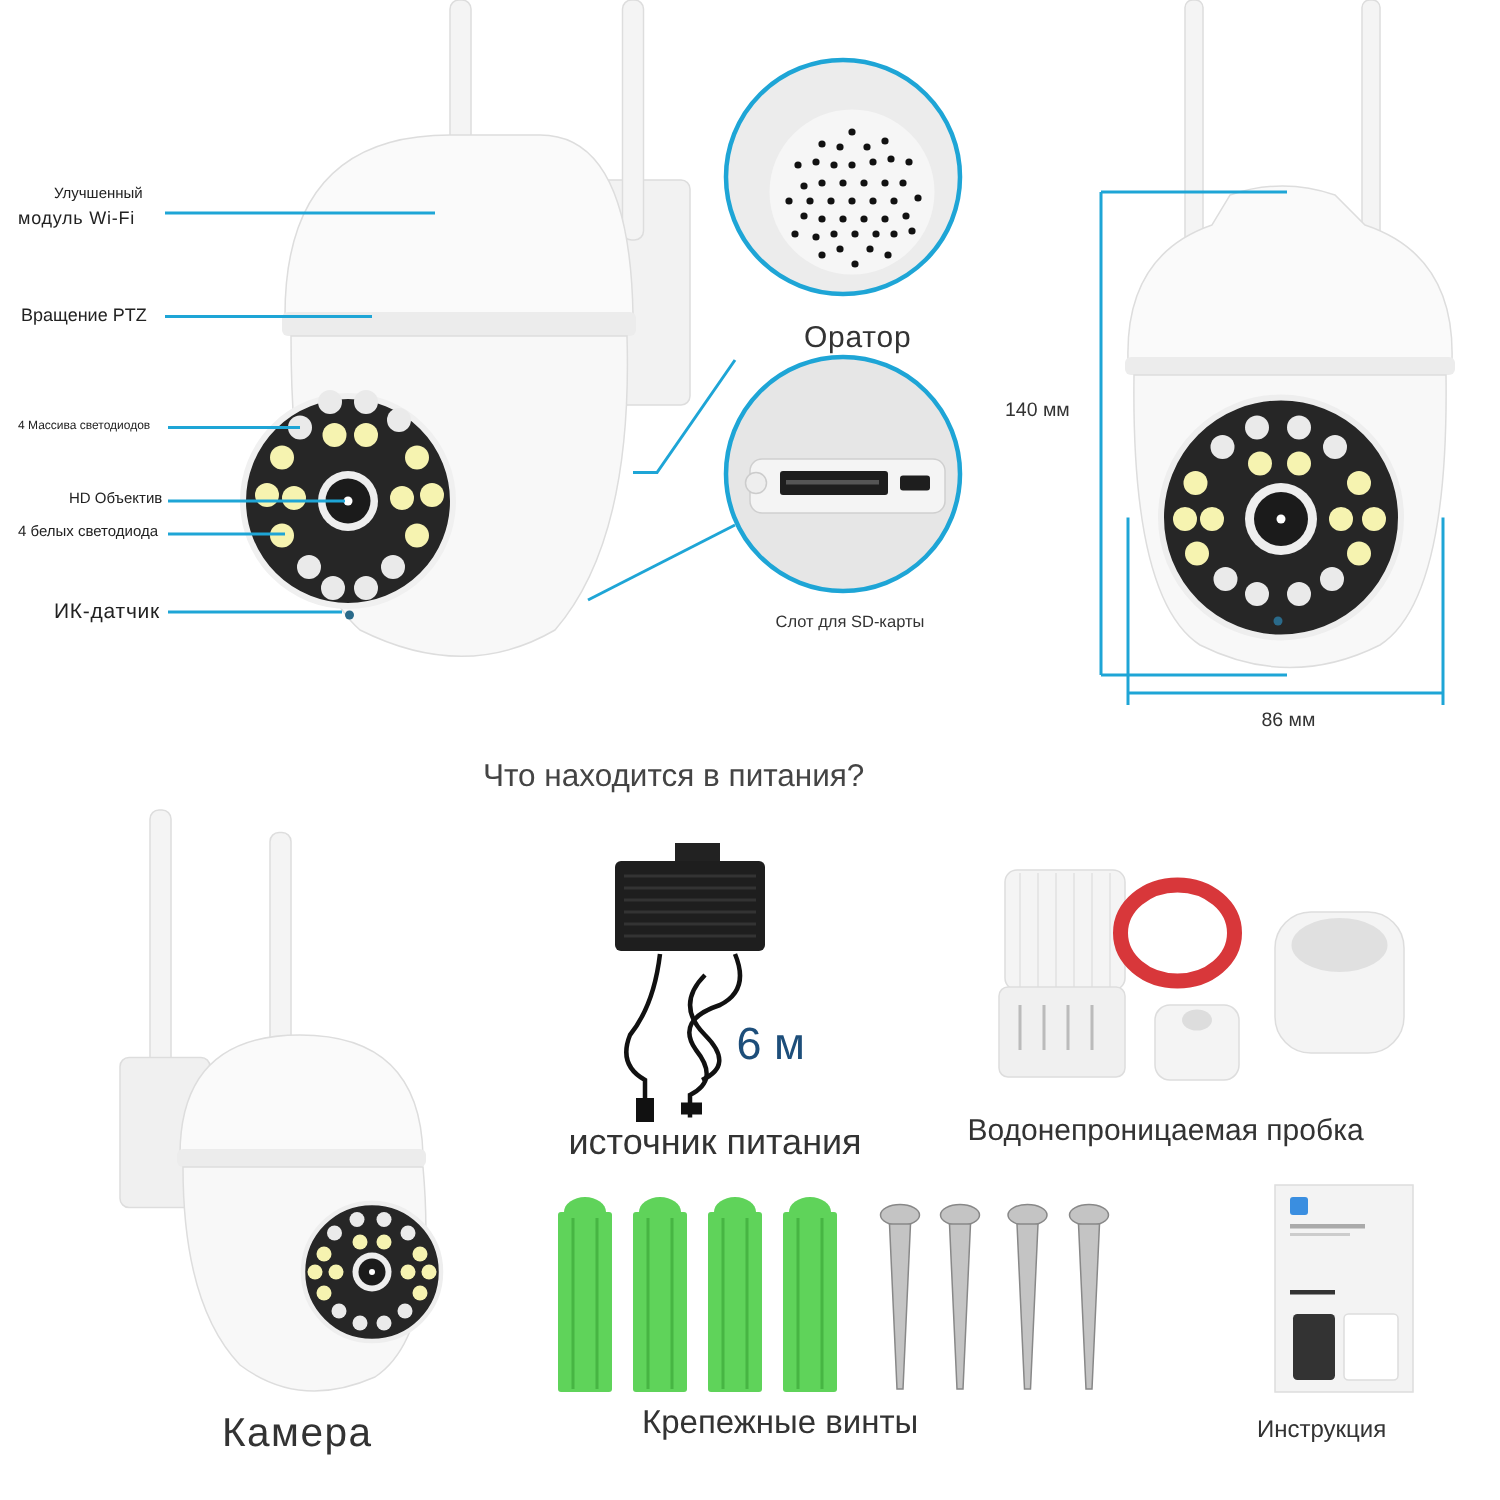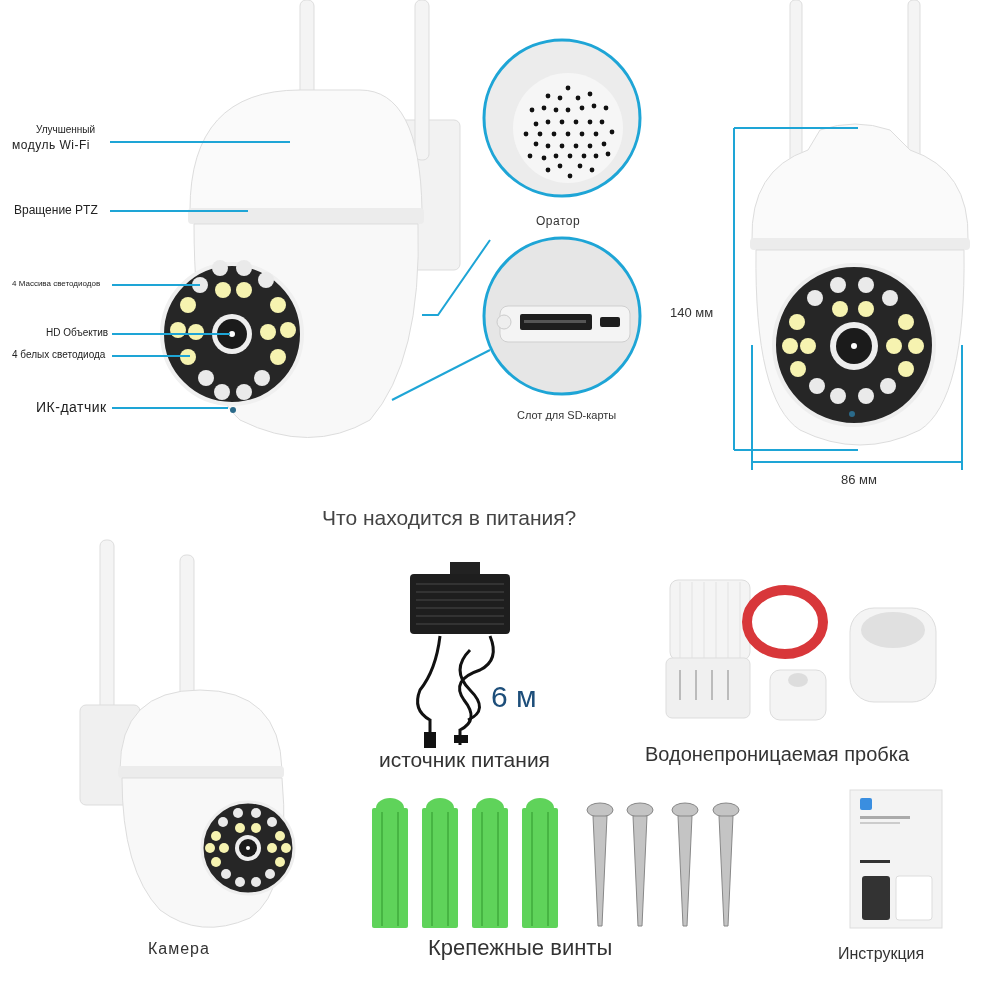--- a/index.html
+++ b/index.html
@@ -122,21 +122,21 @@
         <circle cx="102" cy="128" r="2.4"></circle>
         <circle cx="114" cy="128" r="2.4"></circle>
         <circle cx="126" cy="126" r="2.4"></circle>
       <circle cx="66" cy="142" r="2.4"></circle>
         <circle cx="78" cy="138" r="2.4"></circle>
         <circle cx="98" cy="138" r="2.4"></circle>
         <circle cx="110" cy="142" r="2.4"></circle>
         <circle cx="88" cy="148" r="2.4"></circle>
     </g>
   </svg>
-  <div class="caption" style="left:536px;top:214px;font-size:12px;letter-spacing:0.5px;">Оратор</div>
+  <div class="caption" style="left:536px;top:214px;font-size:20px;letter-spacing:0.5px;">Оратор</div>
 
   <svg style="left:482px;top:232px;" width="160" height="170">
     <circle cx="80" cy="84" r="78" fill="#e6e6e6" stroke="#1ea5d6" stroke-width="3"></circle>
     <rect x="18" y="74" width="130" height="36" rx="8" fill="#f4f4f4" stroke="#cfcfcf"></rect>
     <rect x="38" y="82" width="72" height="16" rx="2" fill="#1e1e1e"></rect>
     <rect x="42" y="88" width="62" height="3" fill="#555"></rect>
     <rect x="118" y="85" width="20" height="10" rx="2" fill="#1e1e1e"></rect>
     <circle cx="22" cy="90" r="7" fill="#eee" stroke="#ccc"></circle>
   </svg>
   <div class="caption" style="left:517px;top:409px;font-size:11px;">Слот для SD-карты</div>
@@ -180,21 +180,21 @@
     </g>
 
     <line x1="14" y1="128" x2="138" y2="128" stroke="#1ea5d6" stroke-width="2"></line>
     <line x1="14" y1="450" x2="138" y2="450" stroke="#1ea5d6" stroke-width="2"></line>
     <line x1="14" y1="128" x2="14" y2="450" stroke="#1ea5d6" stroke-width="2"></line>
 
     <line x1="32" y1="345" x2="32" y2="470" stroke="#1ea5d6" stroke-width="2"></line>
     <line x1="242" y1="345" x2="242" y2="470" stroke="#1ea5d6" stroke-width="2"></line>
     <line x1="32" y1="462" x2="242" y2="462" stroke="#1ea5d6" stroke-width="2"></line>
   </svg>
-  <div class="caption" style="left:670px;top:265px;font-size:13px;margin-top:40px;">140 мм</div>
+  <div class="caption" style="left:670px;top:265px;font-size:13px;">140 мм</div>
   <div class="caption" style="left:830px;top:472px;font-size:13px;margin-left:11px;">86 мм</div>
 </div>
 
 <div class="caption" style="left:322px;top:506px;font-size:21px;color:#444;">Что находится в питания?</div>
 
 <svg style="left:60px;top:530px;" width="260" height="400">
   <rect x="40" y="10" width="14" height="180" rx="6" fill="#f4f4f4" stroke="#ddd"></rect>
   <rect x="120" y="25" width="14" height="160" rx="6" fill="#f4f4f4" stroke="#ddd"></rect>
   <rect x="20" y="175" width="60" height="100" rx="6" fill="#f0f0f0" stroke="#ddd"></rect>
   <path d="M60 240 Q60 160 140 160 Q220 160 222 240 Z" fill="#fafafa" stroke="#ddd"></path>
@@ -218,41 +218,41 @@
     <circle cx="212" cy="318" r="5" fill="#f6f3b0"></circle>
       <circle cx="226" cy="318" r="5" fill="#f6f3b0"></circle>
     <circle cx="156" cy="332" r="5" fill="#f6f3b0"></circle>
       <circle cx="220" cy="332" r="5" fill="#f6f3b0"></circle>
     <circle cx="166" cy="344" r="5" fill="#eaeaea"></circle>
       <circle cx="210" cy="344" r="5" fill="#eaeaea"></circle>
     <circle cx="180" cy="352" r="5" fill="#eaeaea"></circle>
       <circle cx="196" cy="352" r="5" fill="#eaeaea"></circle>
   </g>
 </svg>
-<div class="caption" style="left:148px;top:940px;font-size:16px;letter-spacing:1px;">Камера</div>
+<div class="caption" style="left:148px;top:940px;font-size:27px;letter-spacing:1px;">Камера</div>
 
 <svg style="left:390px;top:560px;" width="200" height="190">
   <rect x="60" y="2" width="30" height="14" fill="#222"></rect>
   <rect x="20" y="14" width="100" height="60" rx="4" fill="#1e1e1e"></rect>
   <g stroke="#333" stroke-width="2">
     <line x1="26" y1="24" x2="114" y2="24"></line>
       <line x1="26" y1="32" x2="114" y2="32"></line>
     <line x1="26" y1="40" x2="114" y2="40"></line>
       <line x1="26" y1="48" x2="114" y2="48"></line>
     <line x1="26" y1="56" x2="114" y2="56"></line>
       <line x1="26" y1="64" x2="114" y2="64"></line>
   </g>
   <path d="M50 76 Q46 110 30 130 Q22 150 40 160 L40 180" fill="none" stroke="#111" stroke-width="3"></path>
   <path d="M100 76 Q110 100 90 110 Q60 120 74 140 Q90 160 70 170 L70 185" fill="none" stroke="#111" stroke-width="3"></path>
   <path d="M80 90 Q60 110 80 130 Q100 150 78 160" fill="none" stroke="#111" stroke-width="3"></path>
   <rect x="34" y="172" width="12" height="16" fill="#111"></rect>
   <rect x="64" y="175" width="14" height="8" fill="#111"></rect>
 </svg>
 <div class="caption" style="left:491px;top:680px;font-size:30px;color:#1d4e7a;">6 м</div>
-<div class="caption" style="left:379px;top:748px;font-size:21px;">источник питания</div>
+<div class="caption" style="left:379px;top:748px;font-size:24px;">источник питания</div>
 
 <svg style="left:660px;top:570px;" width="280" height="160">
   <rect x="10" y="10" width="80" height="80" rx="8" fill="#f4f4f4" stroke="#ddd"></rect>
   <g stroke="#e2e2e2">
       <line x1="20" y1="12" x2="20" y2="88"></line>
       <line x1="32" y1="12" x2="32" y2="88"></line>
       <line x1="44" y1="12" x2="44" y2="88"></line>
       <line x1="56" y1="12" x2="56" y2="88"></line>
       <line x1="68" y1="12" x2="68" y2="88"></line>
       <line x1="80" y1="12" x2="80" y2="88"></line>

